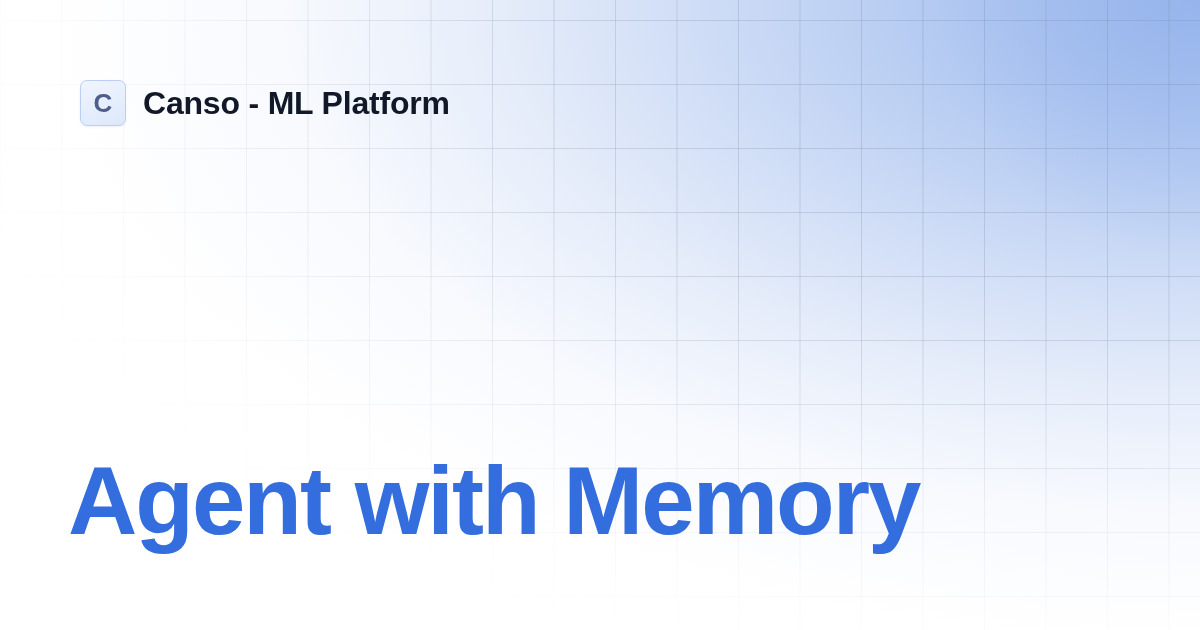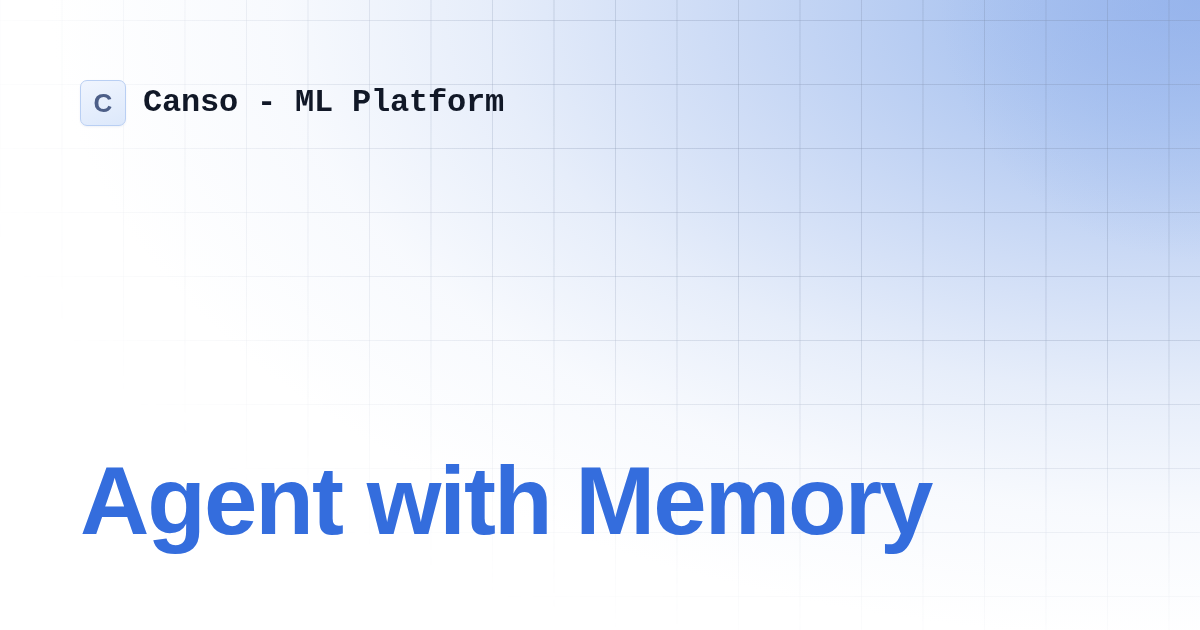--- a/index.html
+++ b/index.html
@@ -66,31 +66,31 @@
       box-shadow: 0 1px 2px rgba(60,90,150,0.08);
     }
     .logo-letter {
       font-family: "Liberation Sans", sans-serif;
       font-weight: 700;
       font-size: 26px;
       color: #4d5f88;
       line-height: 1;
     }
     .brand-name {
-      font-family: Liberation Mono, monospace;
+      font-family: Liberation Sans, sans-serif;
       font-weight: 700;
       font-size: 32px;
       color: #111827;
       letter-spacing: -0.2px;
       line-height: 1;
       white-space: nowrap;
     }
     .headline {
       position: absolute;
-      left: 80px;
+      left: 68px;
       top: 448px;
       margin: 0;
       font-family: "Liberation Sans", sans-serif;
       font-weight: 700;
       font-size: 96px;
       letter-spacing: -2px;
       color: #346ddd;
       line-height: 1.1;
       white-space: nowrap;
     }

